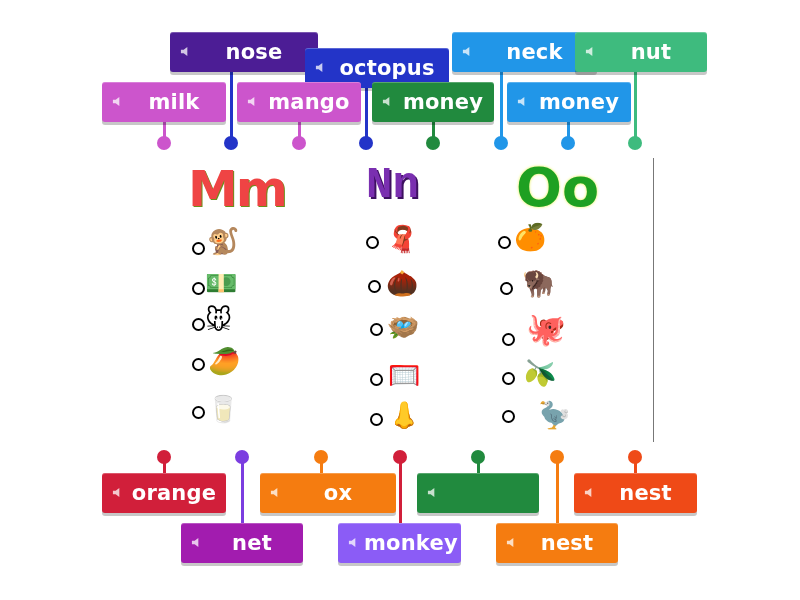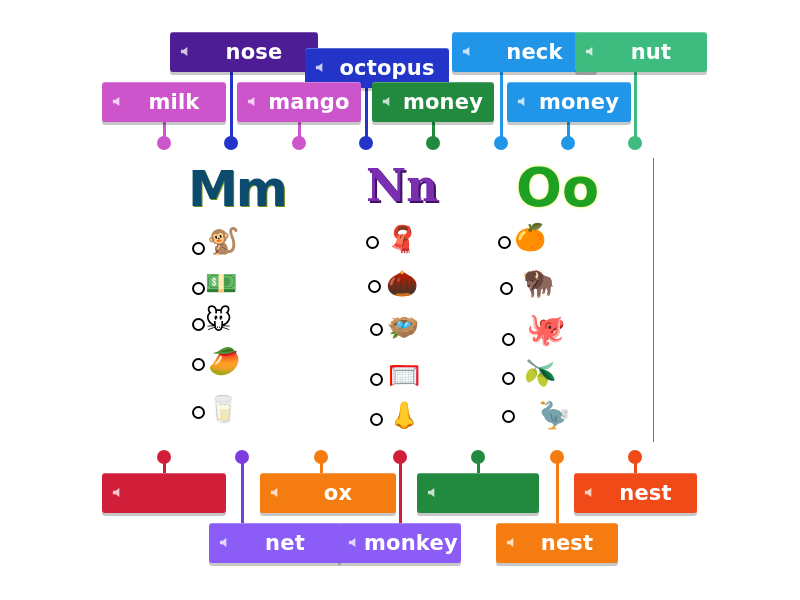--- a/index.html
+++ b/index.html
@@ -80,33 +80,33 @@
 <div class="dot" style="left:426px;top:136px;background:#218a3e;"></div>
 <div class="stem" style="left:500px;top:72px;height:66px;background:#2196e8;"></div>
 <div class="dot" style="left:494px;top:136px;background:#2196e8;"></div>
 <div class="stem" style="left:567px;top:122px;height:16px;background:#2196e8;"></div>
 <div class="dot" style="left:561px;top:136px;background:#2196e8;"></div>
 <div class="stem" style="left:634px;top:72px;height:66px;background:#3ebb7e;"></div>
 <div class="dot" style="left:628px;top:136px;background:#3ebb7e;"></div>
 
 <div class="vline"></div>
 
-<div class="big" style="left:188px;top:160px;font-size:50px;color:#0c4a6e;font-family:'DejaVu Sans',sans-serif;letter-spacing:-2px;text-shadow:1px 1px 0 #6c8f1a;">Mm</div>
+<div class="big" style="left:188px;top:160px;font-size:50px;color:#ef4444;font-family:'DejaVu Sans',sans-serif;letter-spacing:-2px;text-shadow:1px 1px 0 #6c8f1a;">Mm</div>
 <div class="ring" style="left:192px;top:242px;"></div>
 <div class="pic" style="left:207px;top:226px;">🐒</div>
 <div class="ring" style="left:192px;top:282px;"></div>
 <div class="pic" style="left:205px;top:268px;">💵</div>
 <div class="ring" style="left:192px;top:318px;"></div>
 <div class="pic" style="left:205px;top:305px;">🐭</div>
 <div class="ring" style="left:192px;top:358px;"></div>
 <div class="pic" style="left:208px;top:346px;">🥭</div>
 <div class="ring" style="left:192px;top:406px;"></div>
 <div class="pic" style="left:207px;top:394px;">🥛</div>
 
-<div class="big" style="left:366px;top:160px;font-size:44px;color:#7a2fb0;text-shadow:2px 2px 0 #3d1060;">Nn</div>
+<div class="big" style="left:366px;top:160px;font-size:44px;color:#7a2fb0;text-shadow:2px 2px 0 #3d1060;font-family:Liberation Mono, monospace;">Nn</div>
 <div class="ring" style="left:366px;top:236px;"></div>
 <div class="pic" style="left:386px;top:224px;">🧣</div>
 <div class="ring" style="left:368px;top:280px;"></div>
 <div class="pic" style="left:386px;top:268px;">🌰</div>
 <div class="ring" style="left:370px;top:323px;"></div>
 <div class="pic" style="left:387px;top:312px;">🪺</div>
 <div class="ring" style="left:370px;top:373px;"></div>
 <div class="pic" style="left:388px;top:360px;">🥅</div>
 <div class="ring" style="left:370px;top:413px;"></div>
 <div class="pic" style="left:388px;top:400px;">👃</div>
@@ -135,40 +135,41 @@
 <div class="stem" style="left:477px;top:460px;height:16px;background:#218a3e;"></div>
 <div class="dot" style="left:550px;top:450px;background:#f57c10;"></div>
 <div class="stem" style="left:556px;top:460px;height:66px;background:#f57c10;"></div>
 <div class="dot" style="left:628px;top:450px;background:#ef4a17;"></div>
 <div class="stem" style="left:634px;top:460px;height:16px;background:#ef4a17;"></div>
 
 <div class="tile" style="left:102px;top:473px;width:124px;background:#d11f3a;">
   <svg class="spk" viewBox="0 0 12 12">
       <path d="M1 4h3l4-3v10l-4-3H1z" fill="#fff"></path>
     </svg>
+  <span class="lbl">orange</span>
 </div>
 <div class="tile" style="left:260px;top:473px;width:136px;background:#f57c10;">
   <svg class="spk" viewBox="0 0 12 12">
       <path d="M1 4h3l4-3v10l-4-3H1z" fill="#fff"></path>
     </svg>
   <span class="lbl">ox</span>
 </div>
 <div class="tile" style="left:417px;top:473px;width:122px;background:#218a3e;">
   <svg class="spk" viewBox="0 0 12 12">
       <path d="M1 4h3l4-3v10l-4-3H1z" fill="#fff"></path>
     </svg>
 </div>
 <div class="tile" style="left:574px;top:473px;width:123px;background:#ef4a17;">
   <svg class="spk" viewBox="0 0 12 12">
       <path d="M1 4h3l4-3v10l-4-3H1z" fill="#fff"></path>
     </svg>
   <span class="lbl">nest</span>
 </div>
 
-<div class="tile" style="left:181px;top:523px;width:132px;background:#8b5cf6;margin-left:28px;">
+<div class="tile" style="left:181px;top:523px;width:122px;background:#a21caf;">
   <svg class="spk" viewBox="0 0 12 12">
       <path d="M1 4h3l4-3v10l-4-3H1z" fill="#fff"></path>
     </svg>
   <span class="lbl">net</span>
 </div>
 <div class="tile" style="left:338px;top:523px;width:123px;background:#8b5cf6;">
   <svg class="spk" viewBox="0 0 12 12">
       <path d="M1 4h3l4-3v10l-4-3H1z" fill="#fff"></path>
     </svg>
   <span class="lbl">monkey</span>

